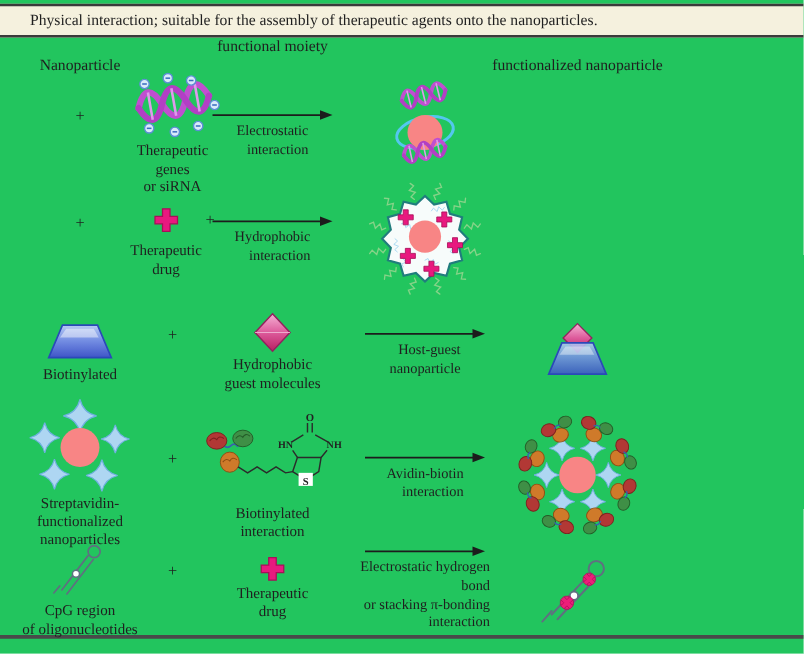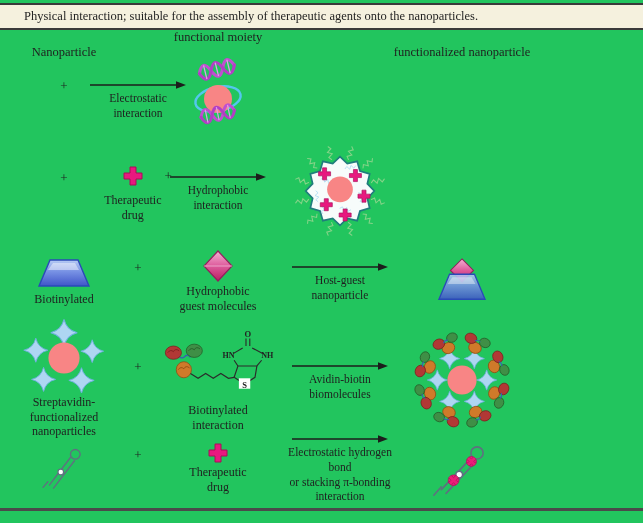--- a/index.html
+++ b/index.html
@@ -33,21 +33,21 @@
   }
   .lbl{
     font-size:12px;line-height:1.22;text-align:center;white-space:pre-line;
   }
   .plus{font-size:13px;text-align:center;transform:translateY(-13px);}
   .duo{display:flex;align-items:center;gap:3px;justify-content:center;}
   .duo .sub{display:flex;flex-direction:column;align-items:center;}
   .duo .icobox{height:34px;display:flex;align-items:center;justify-content:center;}
   .duo .plus{transform:translateY(-15px);}
   .arrowcell{display:flex;flex-direction:column;align-items:center;justify-content:center;}
-  .alabel{font-size:11.5px;line-height:1.28;text-align:center;white-space:pre-line;margin-top:1px;}
+  .alabel{font-size:11.5px;line-height:1.28;text-align:right;white-space:pre-line;margin-top:1px;}
   .bottomline{border-top:3px solid #4a4a4a;margin-top:2px;}
   svg{overflow:visible;display:block;}
   .chemtext{font-family:"Liberation Serif","DejaVu Serif",serif;font-weight:bold;fill:#222;}
 </style>
 </head>
 <body>
 
 <div class="fig">
 
   <svg width="0" height="0">
@@ -96,20 +96,34 @@
   </div>
 
   <div class="grid colhead">
     <div class="ch ch2">functional moiety</div>
     <div class="ch ch1">Nanoparticle</div>
     <div class="ch ch3">functionalized nanoparticle</div>
   </div>
 
   <div class="grid row" style="height:86px">
     <div class="plus">+</div>
+    <div class="cell">
+      <svg width="92" height="56" viewBox="0 0 92 60">
+        <use href="#mhelix" transform="translate(14,16) rotate(-10) scale(1.7)"></use>
+        <use href="#ion" transform="translate(22,12)"></use>
+          <use href="#ion" transform="translate(42,7)"></use>
+        <use href="#ion" transform="translate(62,9)"></use>
+          <use href="#ion" transform="translate(26,50)"></use>
+        <use href="#ion" transform="translate(48,53)"></use>
+          <use href="#ion" transform="translate(68,48)"></use>
+        <use href="#ion" transform="translate(82,30)"></use>
+      </svg>
+      <div class="lbl">Therapeutic genes
+or siRNA</div>
+    </div>
     <div class="arrowcell">
       <svg width="104" height="12">
         <line x1="4" y1="7" x2="92" y2="7" stroke="#1c1c1c" stroke-width="1.4"></line>
         <polygon points="100,7 90,3.2 90,10.8" fill="#1c1c1c"></polygon>
       </svg>
       <div class="alabel">Electrostatic
 interaction</div>
     </div>
     <div class="cell">
       <svg width="78" height="66" viewBox="0 0 78 66">
@@ -243,21 +257,21 @@
       </svg>
       <div class="lbl">Biotinylated
 interaction</div>
     </div>
     <div class="arrowcell">
       <svg width="104" height="12">
         <line x1="4" y1="7" x2="92" y2="7" stroke="#1c1c1c" stroke-width="1.4"></line>
         <polygon points="100,7 90,3.2 90,10.8" fill="#1c1c1c"></polygon>
       </svg>
       <div class="alabel">Avidin-biotin
-biomolecules</div>
+interaction</div>
     </div>
     <div class="cell">
       <svg width="106" height="104" viewBox="0 0 116 112">
         <use href="#star4" transform="translate(85,56) scale(0.85)"></use>
         <use href="#star4" transform="translate(71.5,32.6) scale(0.85)"></use>
         <use href="#star4" transform="translate(44.5,32.6) scale(0.85)"></use>
         <use href="#star4" transform="translate(31,56) scale(0.85)"></use>
         <use href="#star4" transform="translate(44.5,79.4) scale(0.85)"></use>
         <use href="#star4" transform="translate(71.5,79.4) scale(0.85)"></use>
         <use href="#blobtrio" transform="translate(58,56) rotate(22) translate(40,0) rotate(90)"></use>
@@ -277,20 +291,22 @@
     <div class="cell">
       <svg width="58" height="50" viewBox="0 0 60 62">
         <g stroke="#5f7080" stroke-width="1.7" fill="none" stroke-linecap="round">
           <path d="M12,52 L38,18"></path>
           <path d="M17,56 L43,22"></path>
           <circle cx="44" cy="14" r="6"></circle>
           <path d="M4,55 L10,48"></path>
         </g>
         <circle cx="26" cy="36" r="3.5" fill="#ffffff" stroke="#5f7080" stroke-width="1.5"></circle>
       </svg>
+      <div class="lbl">CpG region
+of oligonucleotides</div>
     </div>
     <div class="plus">+</div>
     <div class="cell">
       <svg width="22" height="22" viewBox="-11 -11 22 22">
         <use href="#cross" fill="#e8197f" stroke="#a80f58" stroke-width="1"></use>
       </svg>
       <div class="lbl">Therapeutic
 drug</div>
     </div>
     <div class="arrowcell">

